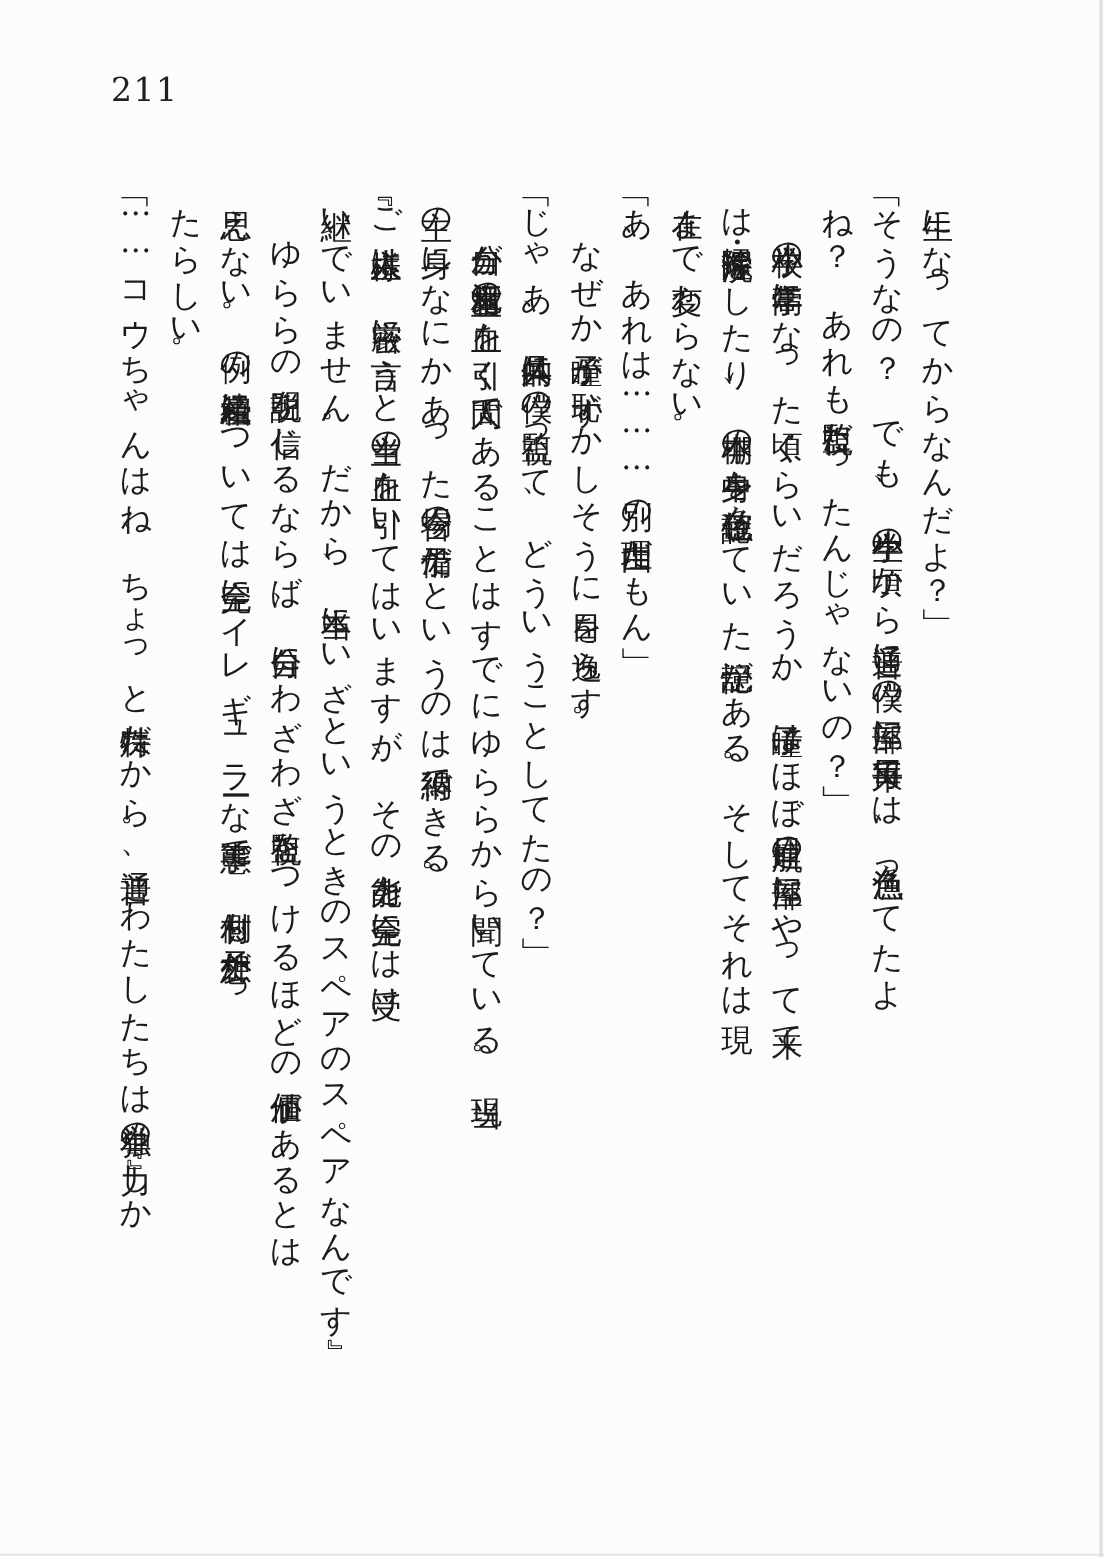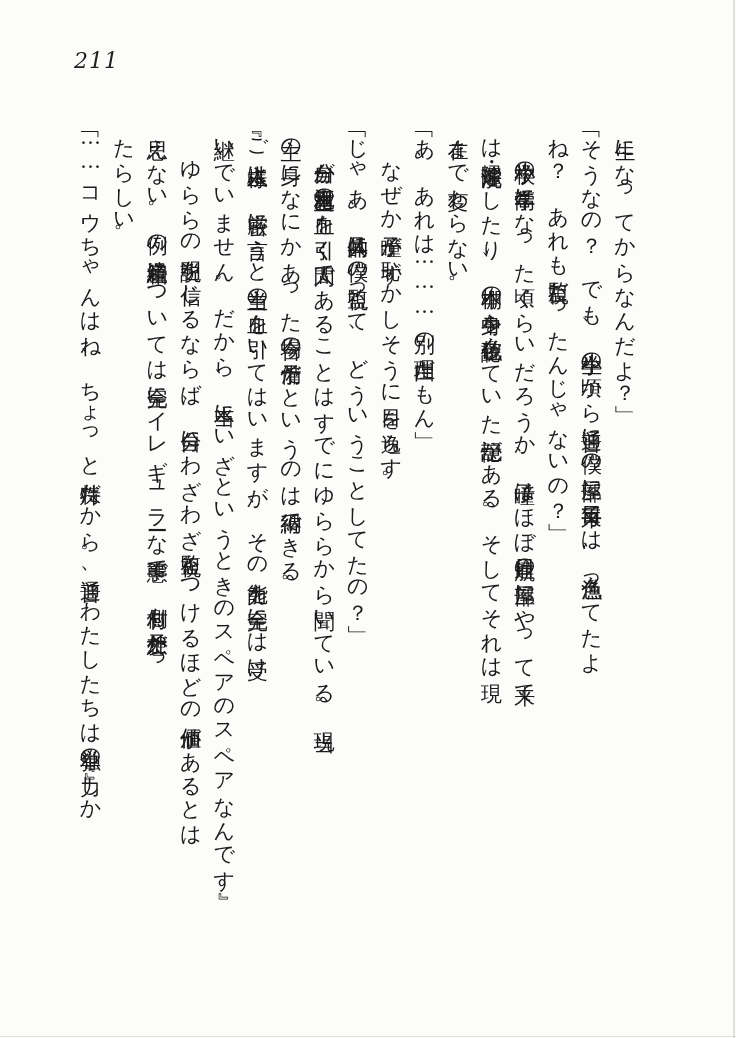--- a/index.html
+++ b/index.html
@@ -37,21 +37,20 @@
     height: 1px;
     background: #d9d9d9;
     opacity: 0.8;
   }
 
   .page-number {
     position: absolute;
     top: 48px;
     left: 74px;
     font-size: 22px;
-    font-style: italic;
     letter-spacing: 1px;
     color: #1f1f1f;
   }
 
   
   .text-block {
     position: absolute;
     top: 124px;
     right: 95px;
     height: 828px;

